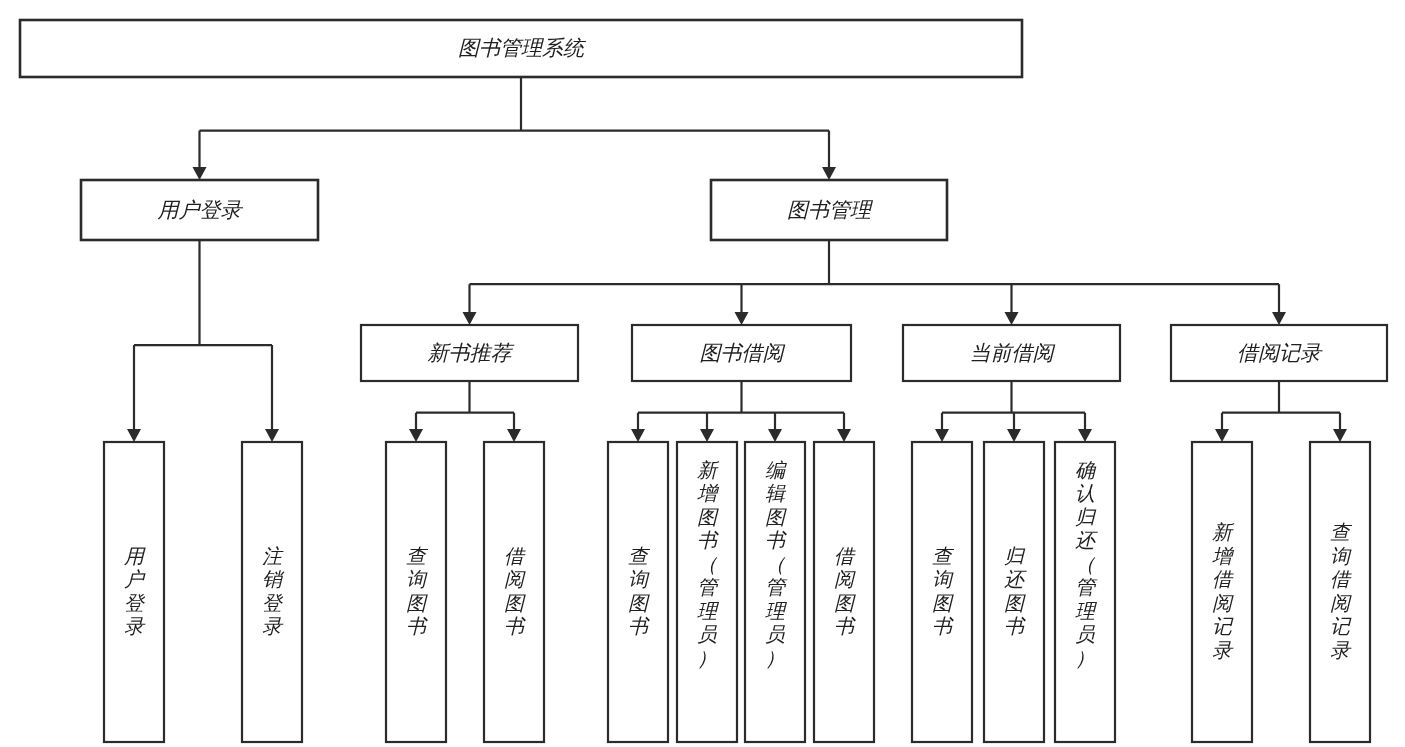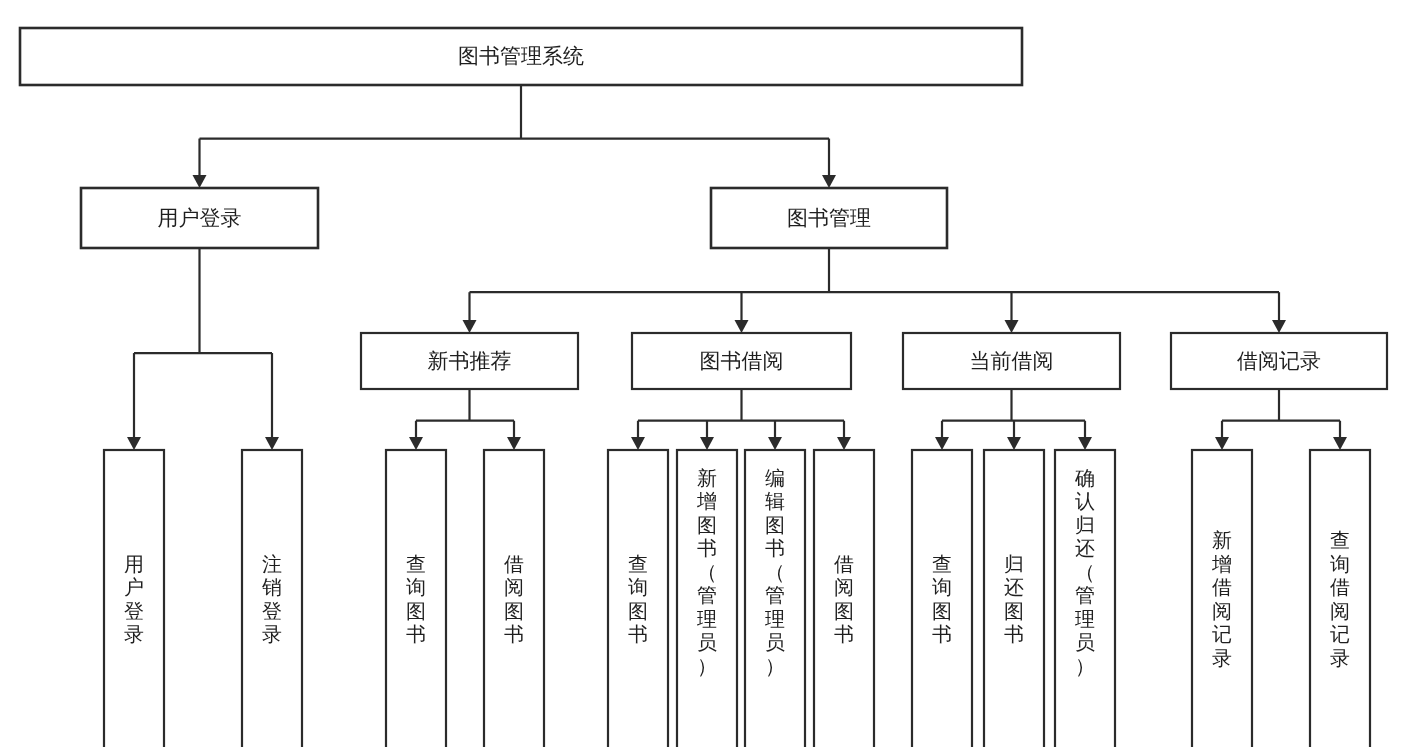--- a/index.html
+++ b/index.html
@@ -9,23 +9,24 @@
   }
   body {
     width: 1405px;
     height: 747px;
     font-family: "Liberation Sans", "DejaVu Sans", sans-serif;
     overflow: hidden;
     position: relative;
   }
   #diagram-root {
     position: absolute;
-    left: 0; top: 16px;
+    left: 0; top: 8px;
     width: 1405px;
     height: 531px;
+    font-style: italic;
   }
   svg.diagram {
     display: block;
     width: 1405px;
     height: 747px;
     background: #ffffff;
   }
   .node-rect {
     fill: #ffffff;
     stroke: #2b2b2b;

